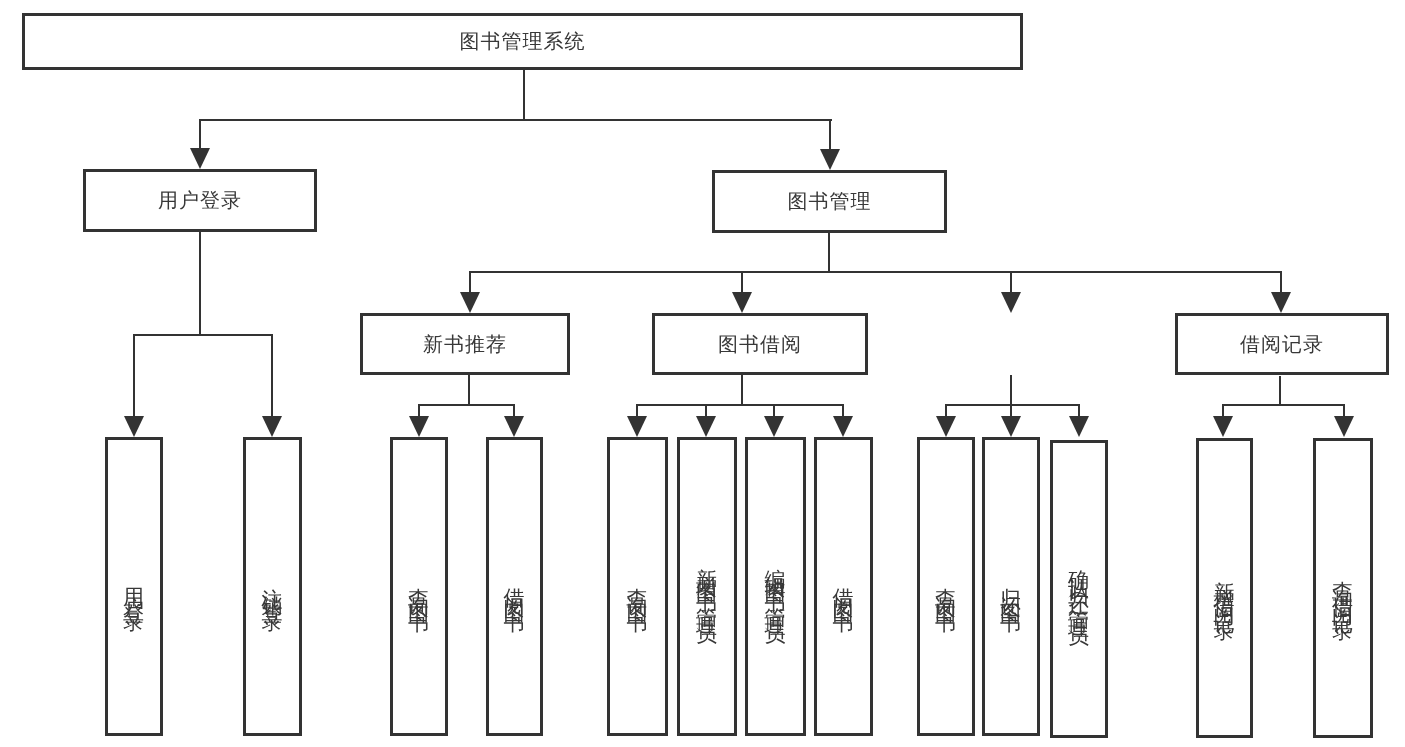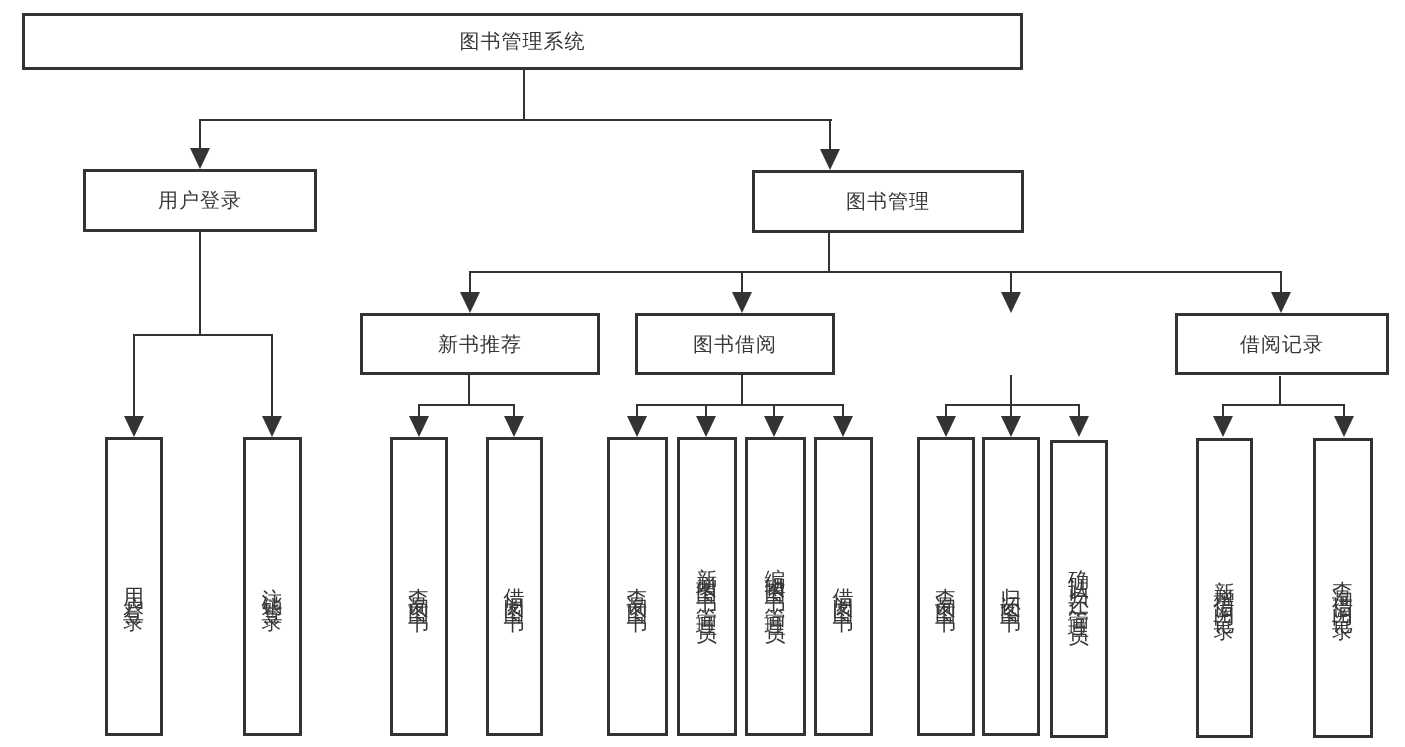--- a/index.html
+++ b/index.html
@@ -40,42 +40,42 @@
   <div class="box hbox" style="left:22px;top:13px;width:1001px;height:57px">图书管理系统</div>
 
   <div class="line" style="left:523px;top:70px;width:2px;height:50px"></div>
   <div class="line" style="left:199px;top:119px;width:633px;height:2px"></div>
   <div class="line" style="left:199px;top:119px;width:2px;height:30px"></div>
   <div class="arrow" style="left:190px;top:148px"></div>
   <div class="line" style="left:829px;top:119px;width:2px;height:31px"></div>
   <div class="arrow" style="left:820px;top:149px"></div>
 
   <div class="box hbox" style="left:83px;top:169px;width:234px;height:63px">用户登录</div>
-  <div class="box hbox" style="left:752px;top:170px;width:272px;height:63px">图书管理</div>
+  <div class="box hbox" style="left:712px;top:170px;width:235px;height:63px">图书管理</div>
 
   <div class="line" style="left:199px;top:232px;width:2px;height:103px"></div>
   <div class="line" style="left:133px;top:334px;width:140px;height:2px"></div>
   <div class="line" style="left:133px;top:334px;width:2px;height:83px"></div>
   <div class="arrow" style="left:124px;top:416px"></div>
   <div class="line" style="left:271px;top:334px;width:2px;height:83px"></div>
   <div class="arrow" style="left:262px;top:416px"></div>
 
   <div class="line" style="left:828px;top:233px;width:2px;height:40px"></div>
   <div class="line" style="left:469px;top:271px;width:813px;height:2px"></div>
   <div class="line" style="left:469px;top:271px;width:2px;height:22px"></div>
   <div class="arrow" style="left:460px;top:292px"></div>
   <div class="line" style="left:741px;top:271px;width:2px;height:22px"></div>
   <div class="arrow" style="left:732px;top:292px"></div>
   <div class="line" style="left:1010px;top:271px;width:2px;height:22px"></div>
   <div class="arrow" style="left:1001px;top:292px"></div>
   <div class="line" style="left:1280px;top:271px;width:2px;height:22px"></div>
   <div class="arrow" style="left:1271px;top:292px"></div>
 
-  <div class="box hbox" style="left:360px;top:313px;width:240px;height:62px">新书推荐</div>
-  <div class="box hbox" style="left:635px;top:313px;width:200px;height:62px">图书借阅</div>
+  <div class="box hbox" style="left:360px;top:313px;width:210px;height:62px">新书推荐</div>
+  <div class="box hbox" style="left:652px;top:313px;width:216px;height:62px">图书借阅</div>
   <div class="box hbox" style="left:1175px;top:313px;width:214px;height:62px">借阅记录</div>
 
   <div class="line" style="left:468px;top:375px;width:2px;height:30px"></div>
   <div class="line" style="left:418px;top:404px;width:97px;height:2px"></div>
   <div class="line" style="left:418px;top:404px;width:2px;height:13px"></div>
   <div class="arrow" style="left:409px;top:416px"></div>
   <div class="line" style="left:513px;top:404px;width:2px;height:13px"></div>
   <div class="arrow" style="left:504px;top:416px"></div>
 
   <div class="line" style="left:741px;top:375px;width:2px;height:30px"></div>

